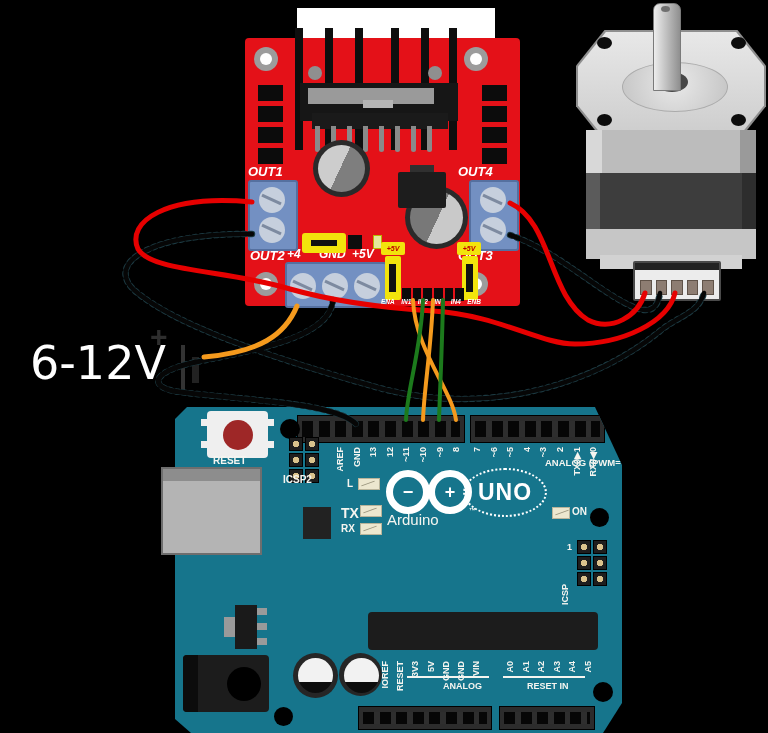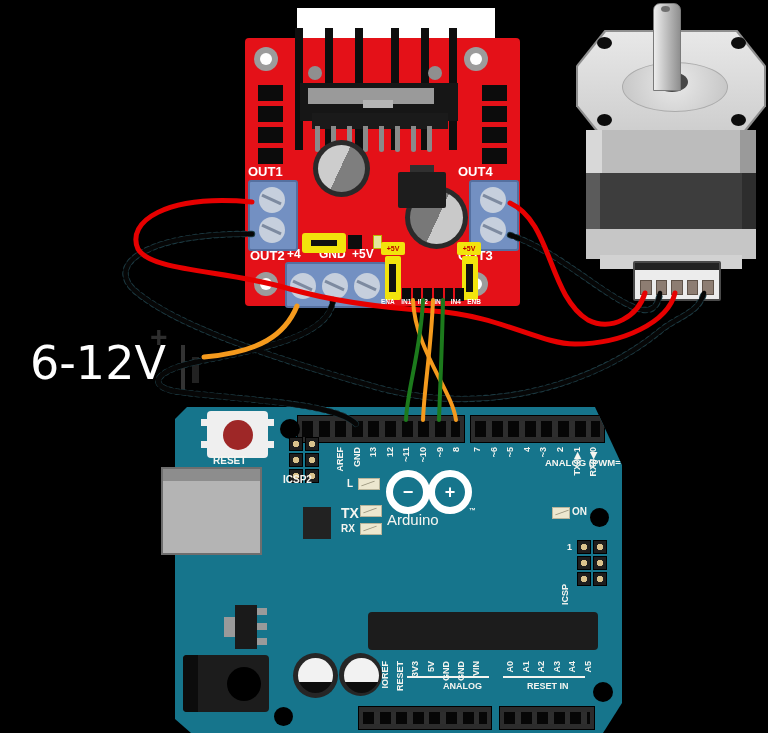--- a/index.html
+++ b/index.html
@@ -1,21 +1,21 @@
 <!DOCTYPE html>
 <html><head>
 <meta charset="utf-8">
 <style>
   html,body{margin:0;padding:0;background:#000;}
   .canvas{position:relative;width:768px;height:733px;background:#000;overflow:hidden;
           font-family:"Liberation Sans",sans-serif;}
   .abs{position:absolute;}
 
   
-  .l298n{left:245px;top:8px;width:275px;height:298px;}
+  .l298n{left:245px;top:8px;width:275px;height:298px;font-style:italic;}
   .l298n .silk{color:#fff;font-weight:bold;position:absolute;white-space:nowrap;}
   .hs-white{left:52px;top:0;width:198px;height:33px;background:#fff;}
   .pcb{left:0;top:30px;width:275px;height:268px;background:#e41118;border-radius:4px;}
   .fin{position:absolute;top:20px;width:8px;height:122px;background:#0e0e0e;}
   .hsbar{left:55px;top:75px;width:158px;height:38px;background:#161616;}
   .hsplate{left:63px;top:80px;width:126px;height:16px;background:#9a9a9a;}
   .hstab{left:118px;top:92px;width:30px;height:8px;background:#b5b5b5;}
   .hsscrew{position:absolute;width:14px;height:14px;border-radius:50%;background:#8f8f8f;top:58px;}
   .chipbody{left:67px;top:105px;width:136px;height:16px;background:#1a1a1a;}
   .chippin{position:absolute;top:118px;width:5px;height:26px;background:#8a8a8a;border-radius:0 0 3px 3px;}
@@ -290,20 +290,23 @@
     <div class="abs smchip"></div>
 
     <div class="logoring" style="left:211px">
       <span>−</span>
     </div>
     <div class="logoring" style="left:253px">
       <span>+</span>
     </div>
     <span class="ard-txt" style="left:212px;top:104px;font-size:15px;font-weight:normal">Arduino</span>
     <span class="ard-txt" style="left:294px;top:100px;font-size:7px">™</span>
+    <div class="abs unoval">
+      <span>UNO</span>
+    </div>
 
     <div class="ledrect" style="left:377px;top:100px;width:16px"></div>
     <span class="ard-txt" style="left:397px;top:99px;font-size:10px">ON</span>
     <div class="blkhole" style="left:415px;top:101px;width:19px;height:19px"></div>
 
     <span class="ard-txt" style="left:392px;top:135px;font-size:9px">1</span>
     <div class="icsp" style="left:402px;top:133px">
       <i></i>
         <i></i>
         <i></i>

